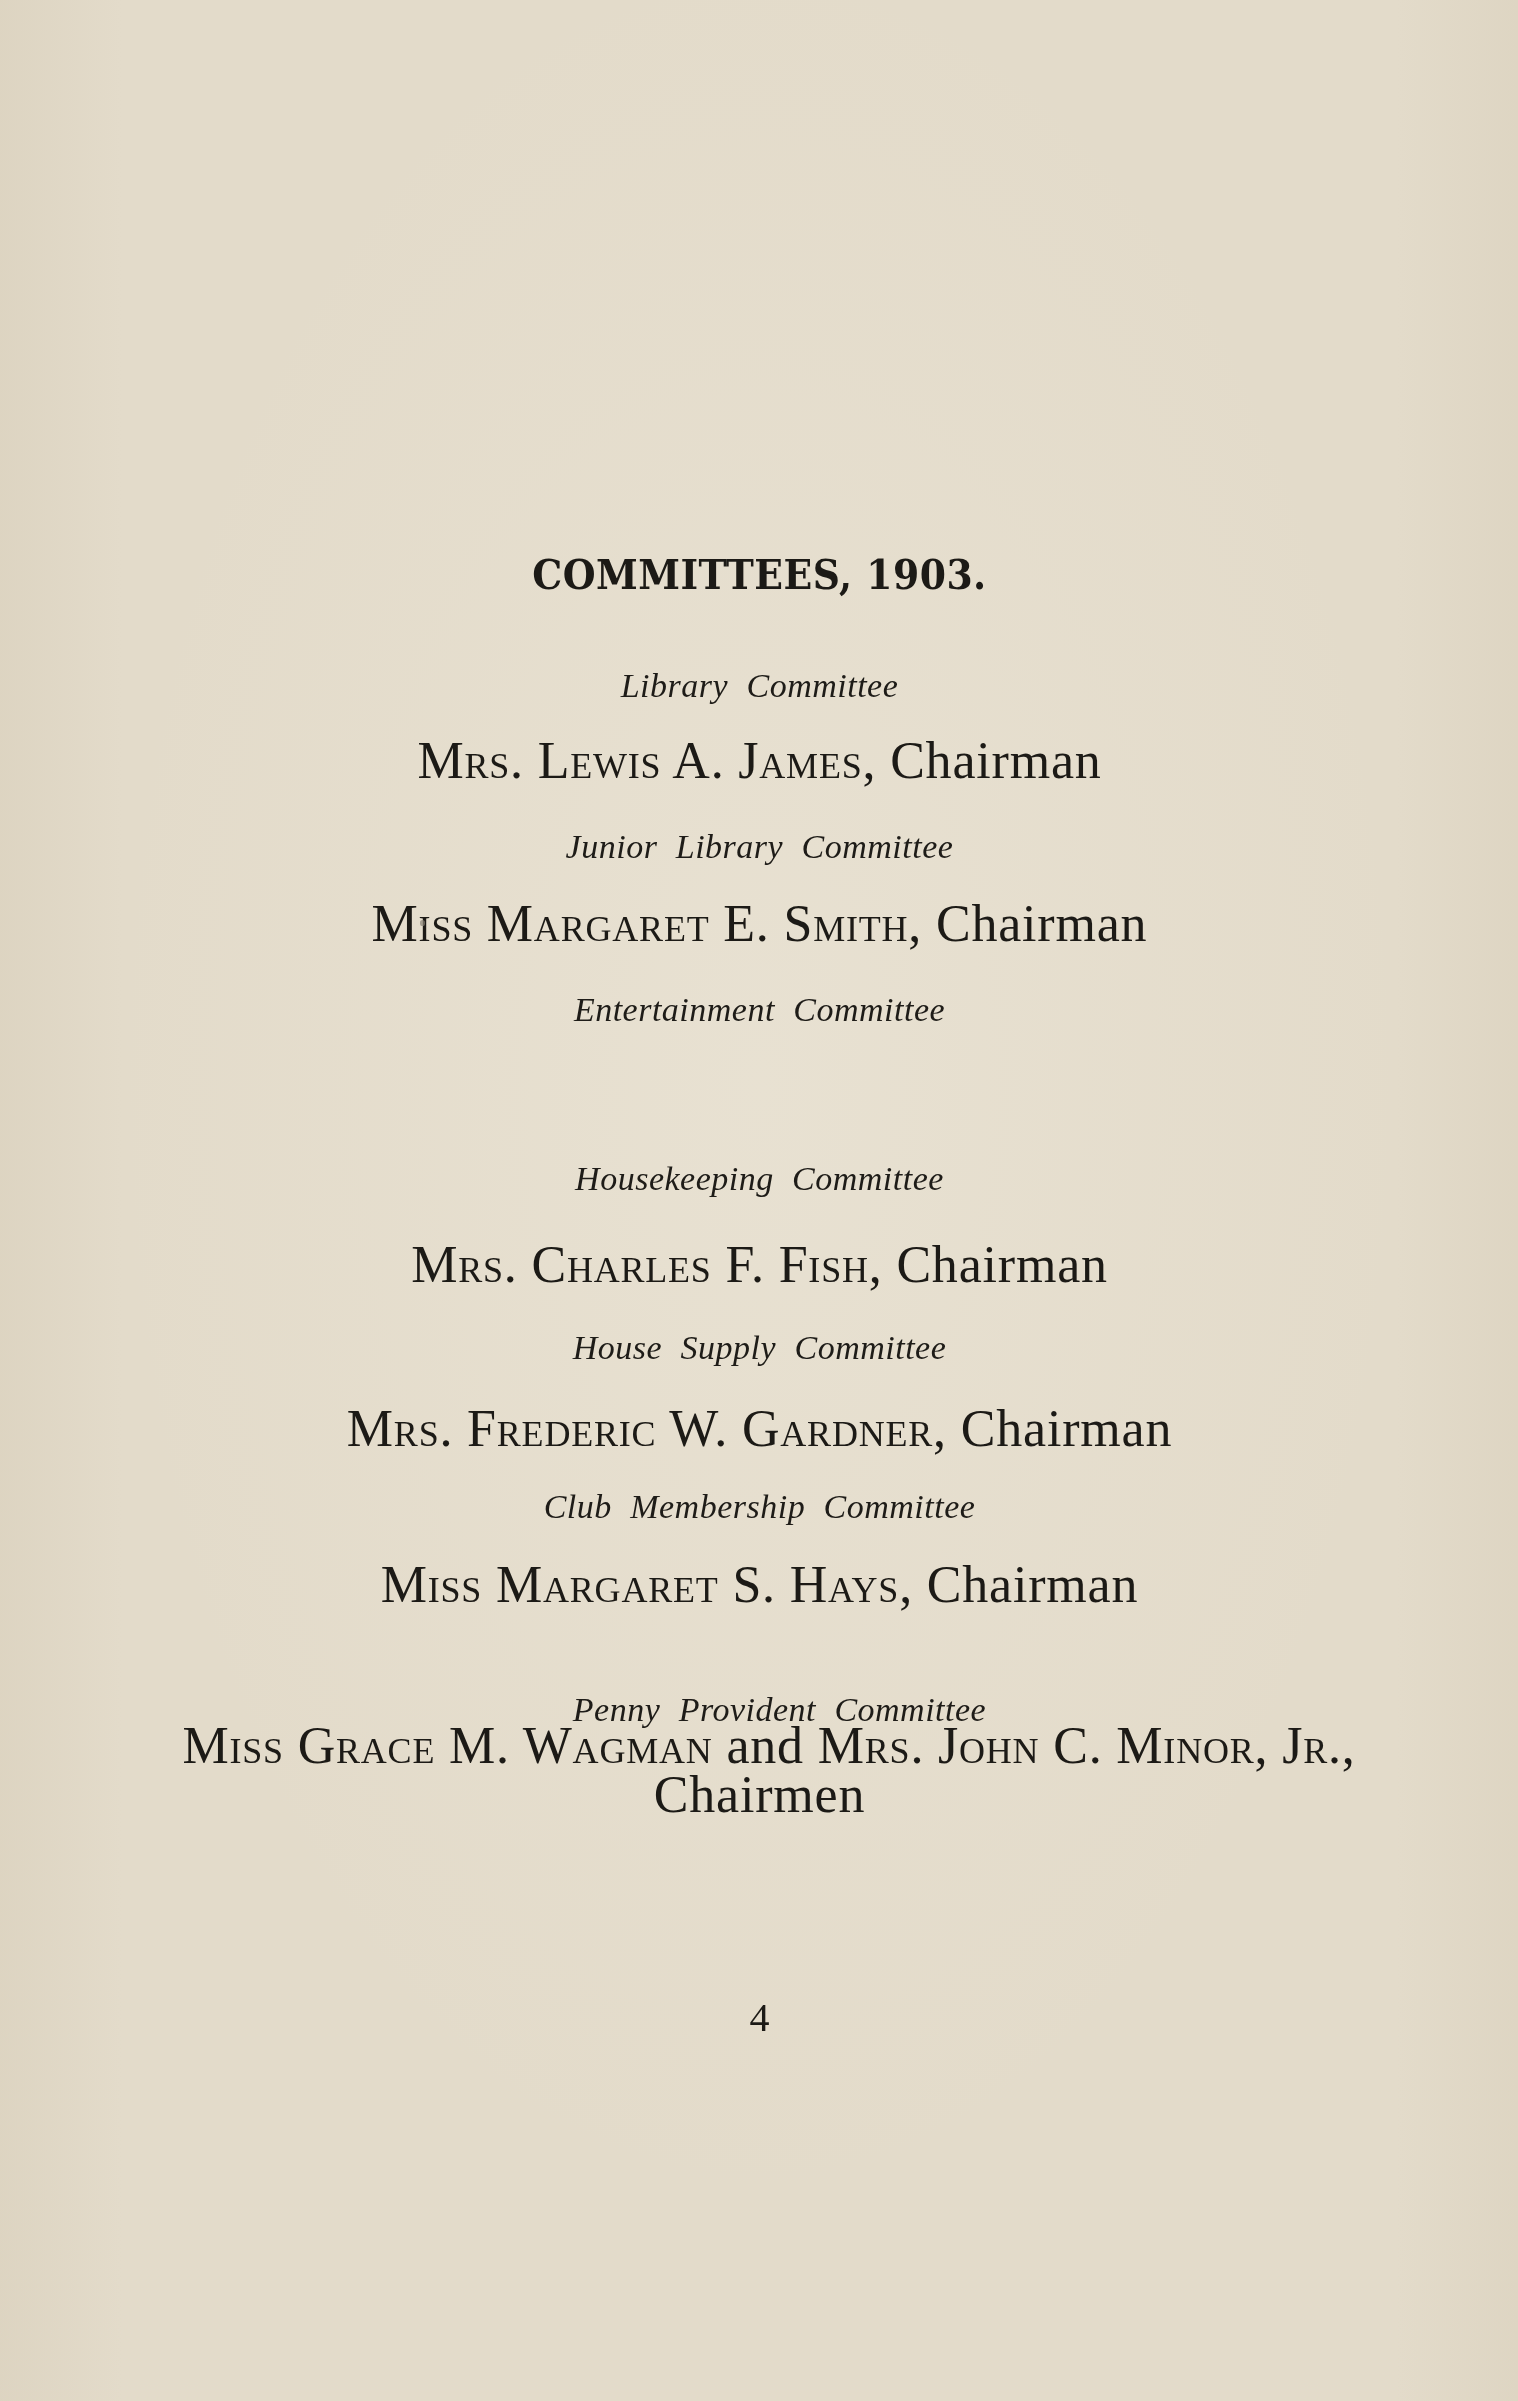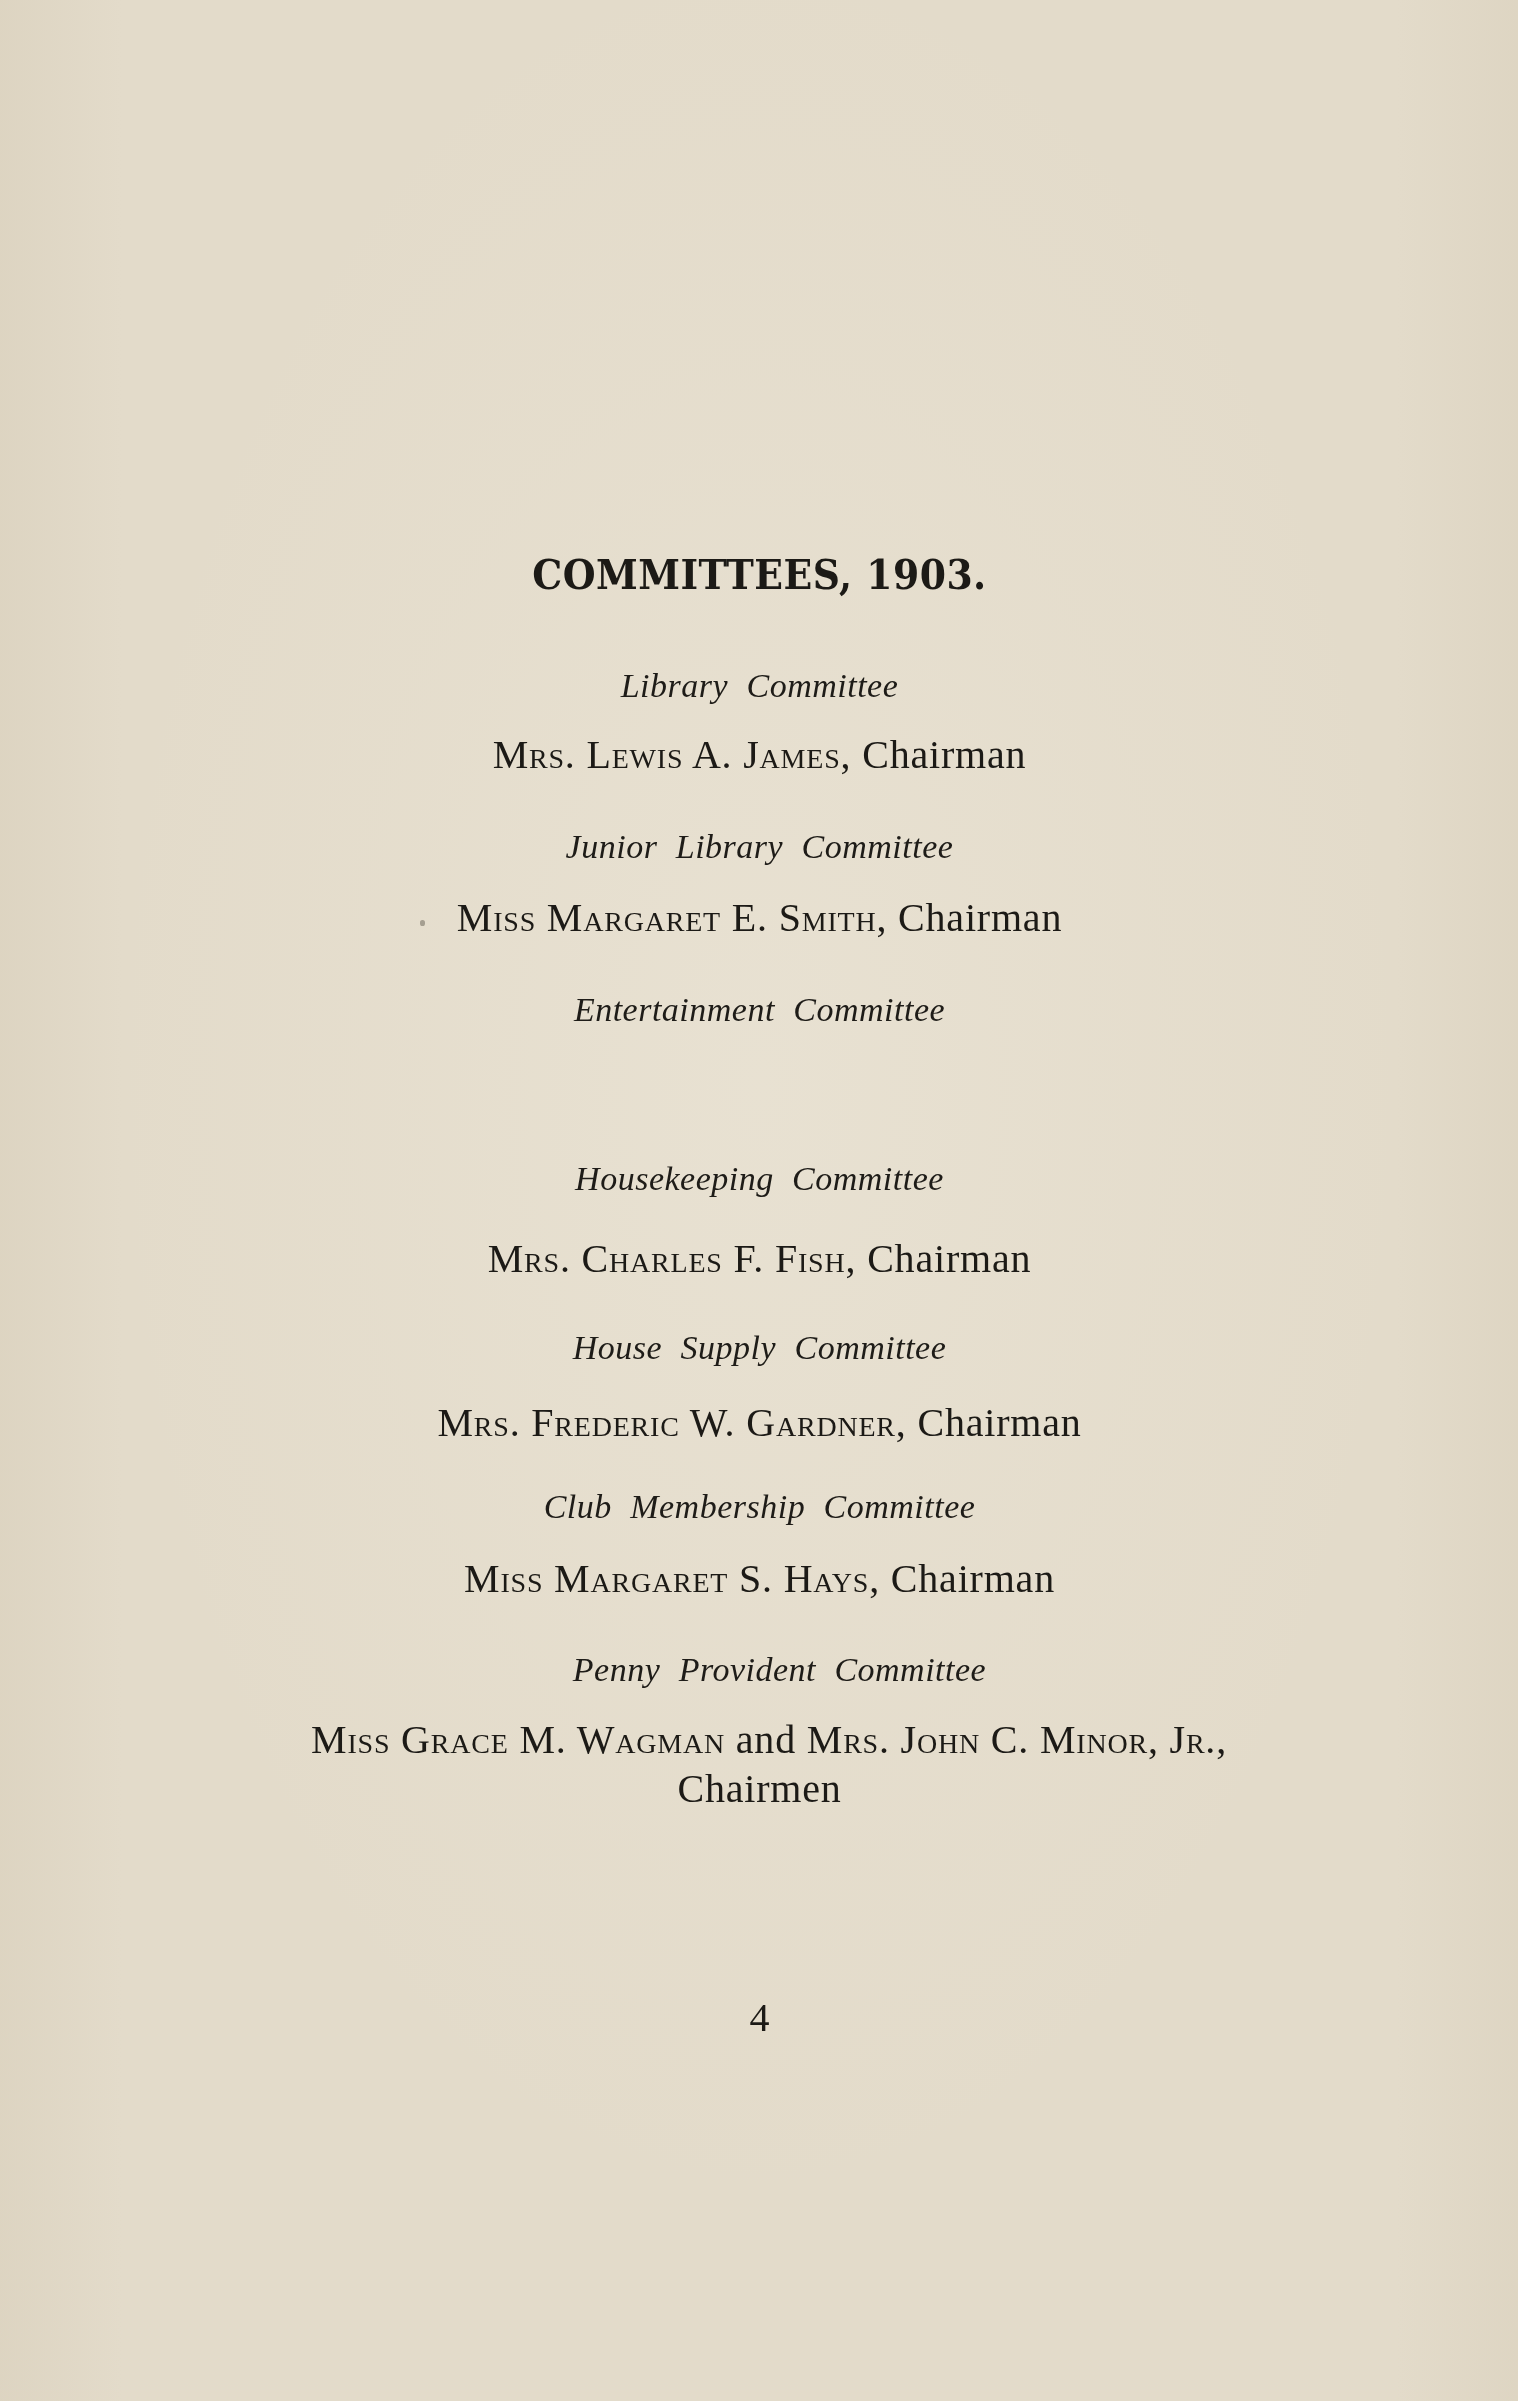--- a/index.html
+++ b/index.html
@@ -39,21 +39,21 @@
     transform: scaleX(0.92);
   }
   .heading {
     font-style: italic;
     font-size: 34px;
     word-spacing: 9.4px;
     letter-spacing: 0.5px;
     color: #1e1c18;
   }
   .members {
-    font-size: 40px;
+    font-size: 52px;
     font-variant: small-caps;
     letter-spacing: 0.8px;
     color: #1c1a16;
   }
   .members .role {
     font-variant: normal;
   }
   .page-number {
     top: 1994px;
     font-size: 40px;
@@ -101,21 +101,21 @@
     <span>Mrs. Frederic W. Gardner,</span>
     <span class="role">Chairman</span>
   </div>
 
   <div class="line heading" style="top:1488px;">Club Membership Committee</div>
   <div class="line members" style="top:1555px;">
     <span>Miss Margaret S. Hays,</span>
     <span class="role">Chairman</span>
   </div>
 
-  <div class="line heading" style="top:1651px;margin-left:40px;">Penny Provident Committee</div>
+  <div class="line heading" style="top:1691px;margin-left:40px;">Penny Provident Committee</div>
   <div class="line members" style="top:1716px;margin-left:19px;">
     <span>Miss Grace M. Wagman</span>
     <span class="role">and</span>
     <span>Mrs. John C. Minor, Jr.,</span>
   </div>
   <div class="line members" style="top:1765px;">
     <span class="role">Chairmen</span>
   </div>
 
   <div class="line page-number">4</div>

